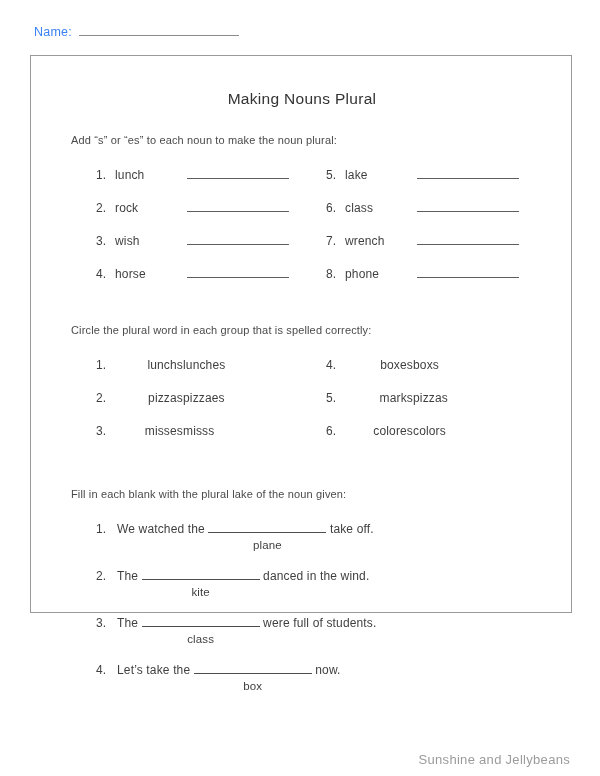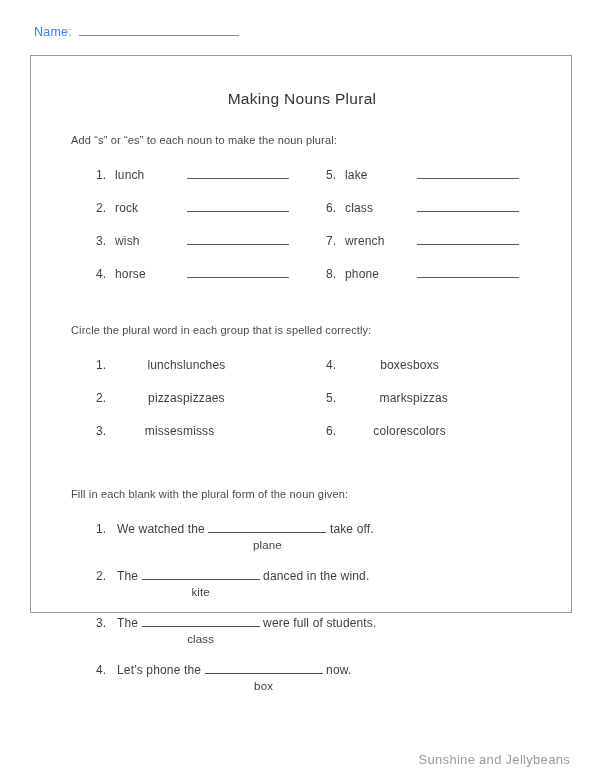--- a/index.html
+++ b/index.html
@@ -282,21 +282,21 @@
           <span class="item-num">6.</span>
           <span class="choice-a">colores</span>
           <span class="choice-b">colors</span>
         </div>
       </div>
 
     </div>
   </div>
 
   <div class="section section-3">
-    <div class="instruction">Fill in each blank with the plural form of the noun given:</div>
+    <div class="instruction">Fill in each blank with the plural lake of the noun given:</div>
     <div class="sentence-list">
 
       <div class="sentence-item">
         <div class="sentence-line">
           <span class="item-num">1.</span>
           <span class="sent-pre">We watched the </span>
           <span class="blank-rule">
             <span class="hint-word">plane</span>
           </span>
           <span class="sent-post"> take off.</span>
@@ -321,21 +321,21 @@
           <span class="blank-rule">
             <span class="hint-word">class</span>
           </span>
           <span class="sent-post"> were full of students.</span>
         </div>
       </div>
 
       <div class="sentence-item">
         <div class="sentence-line">
           <span class="item-num">4.</span>
-          <span class="sent-pre">Let’s phone the </span>
+          <span class="sent-pre">Let’s take the </span>
           <span class="blank-rule">
             <span class="hint-word">box</span>
           </span>
           <span class="sent-post"> now.</span>
         </div>
       </div>
 
     </div>
   </div>
 

